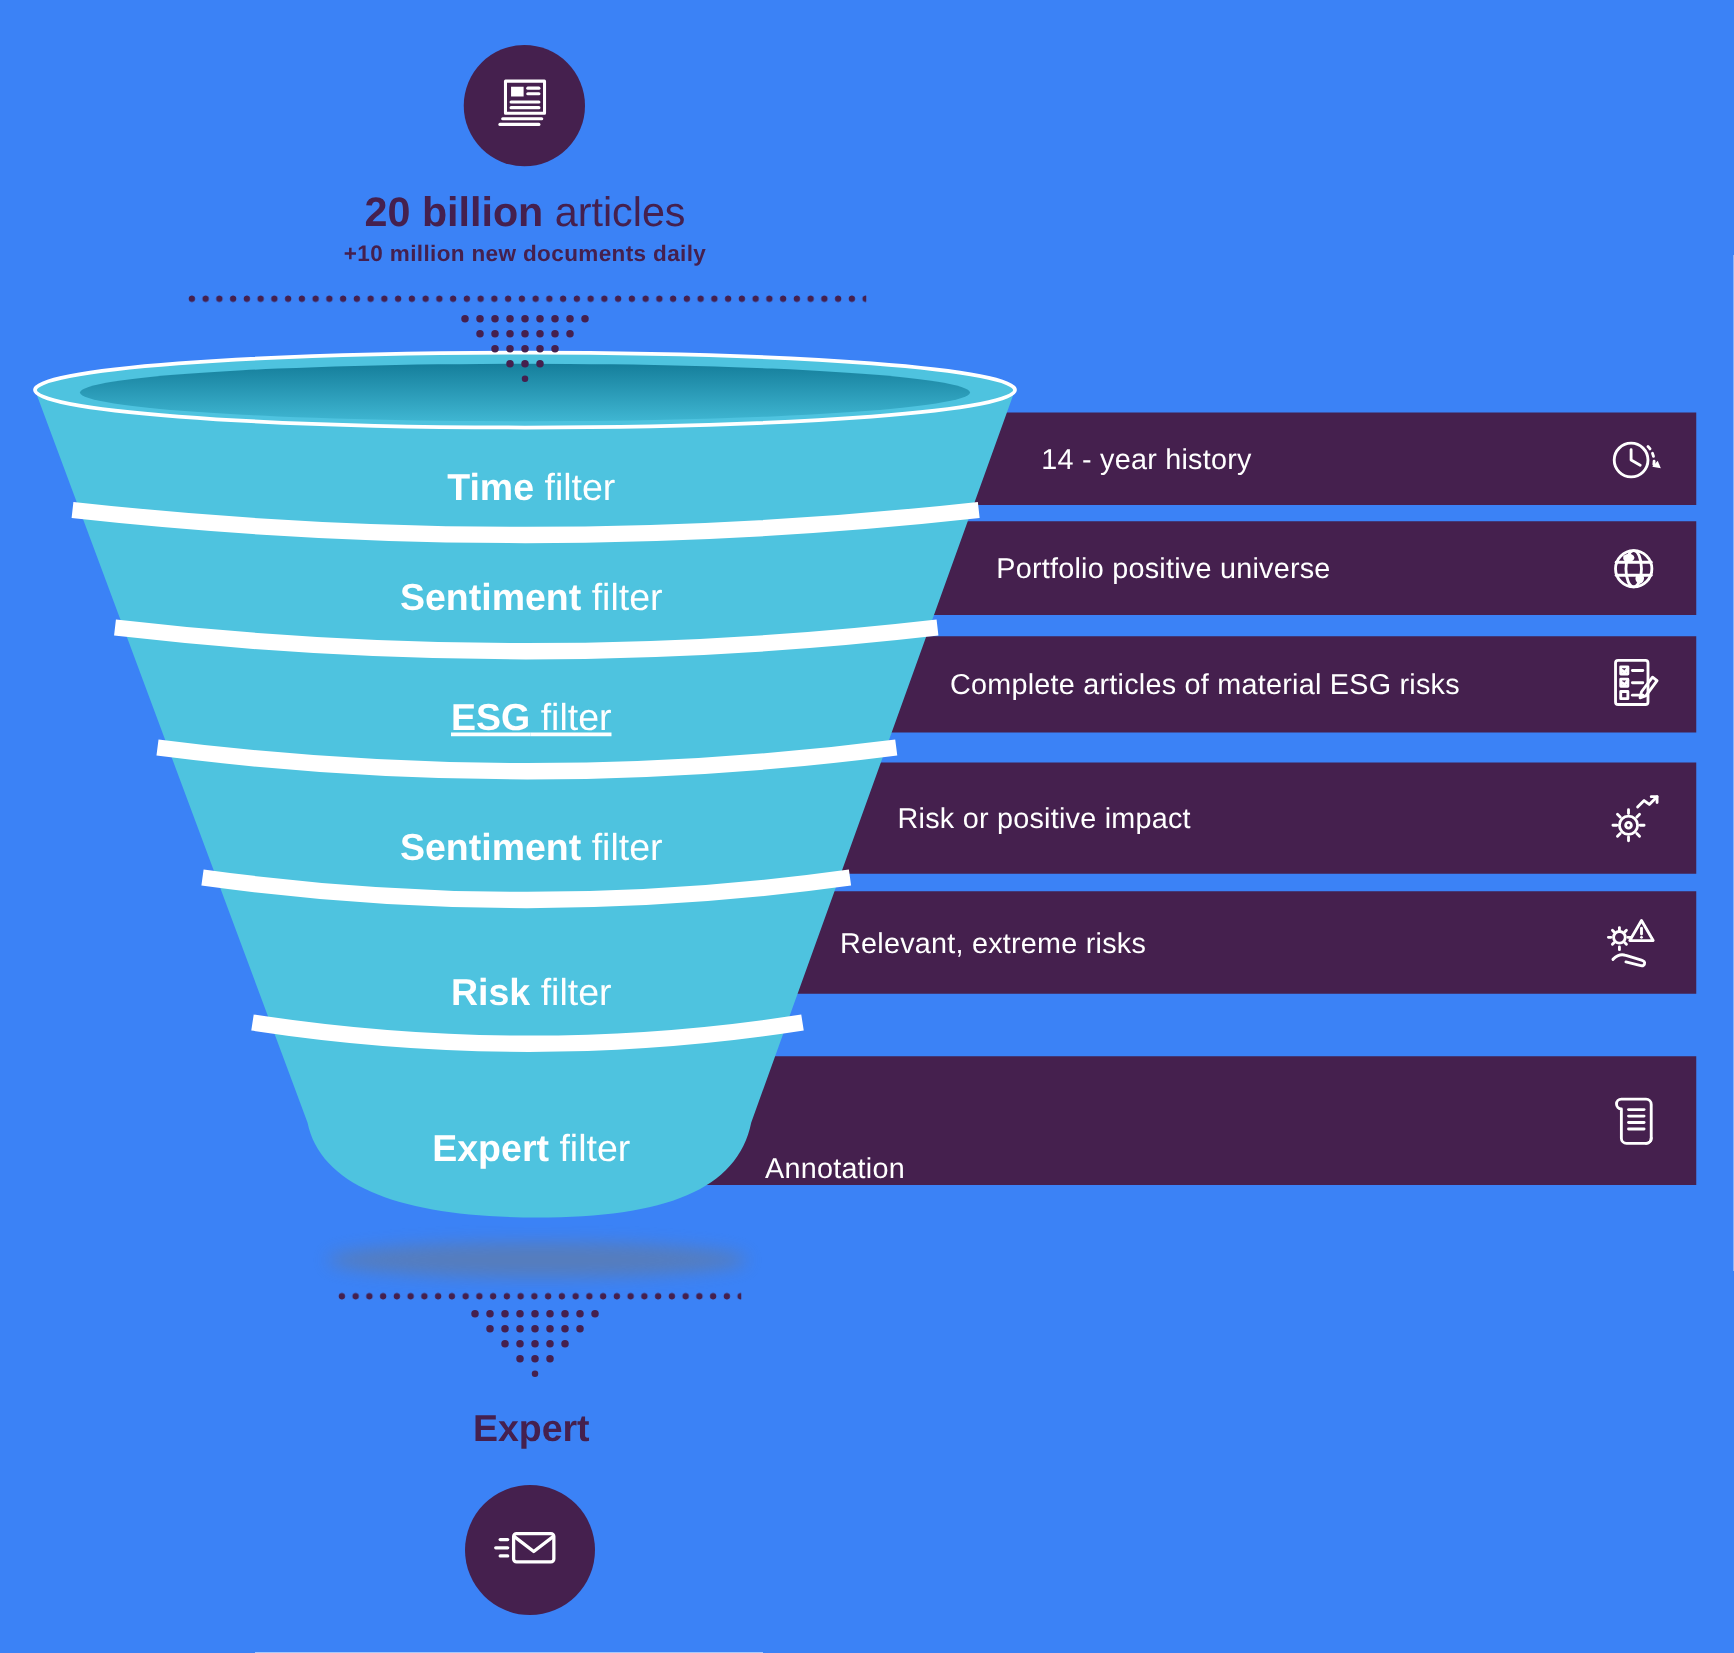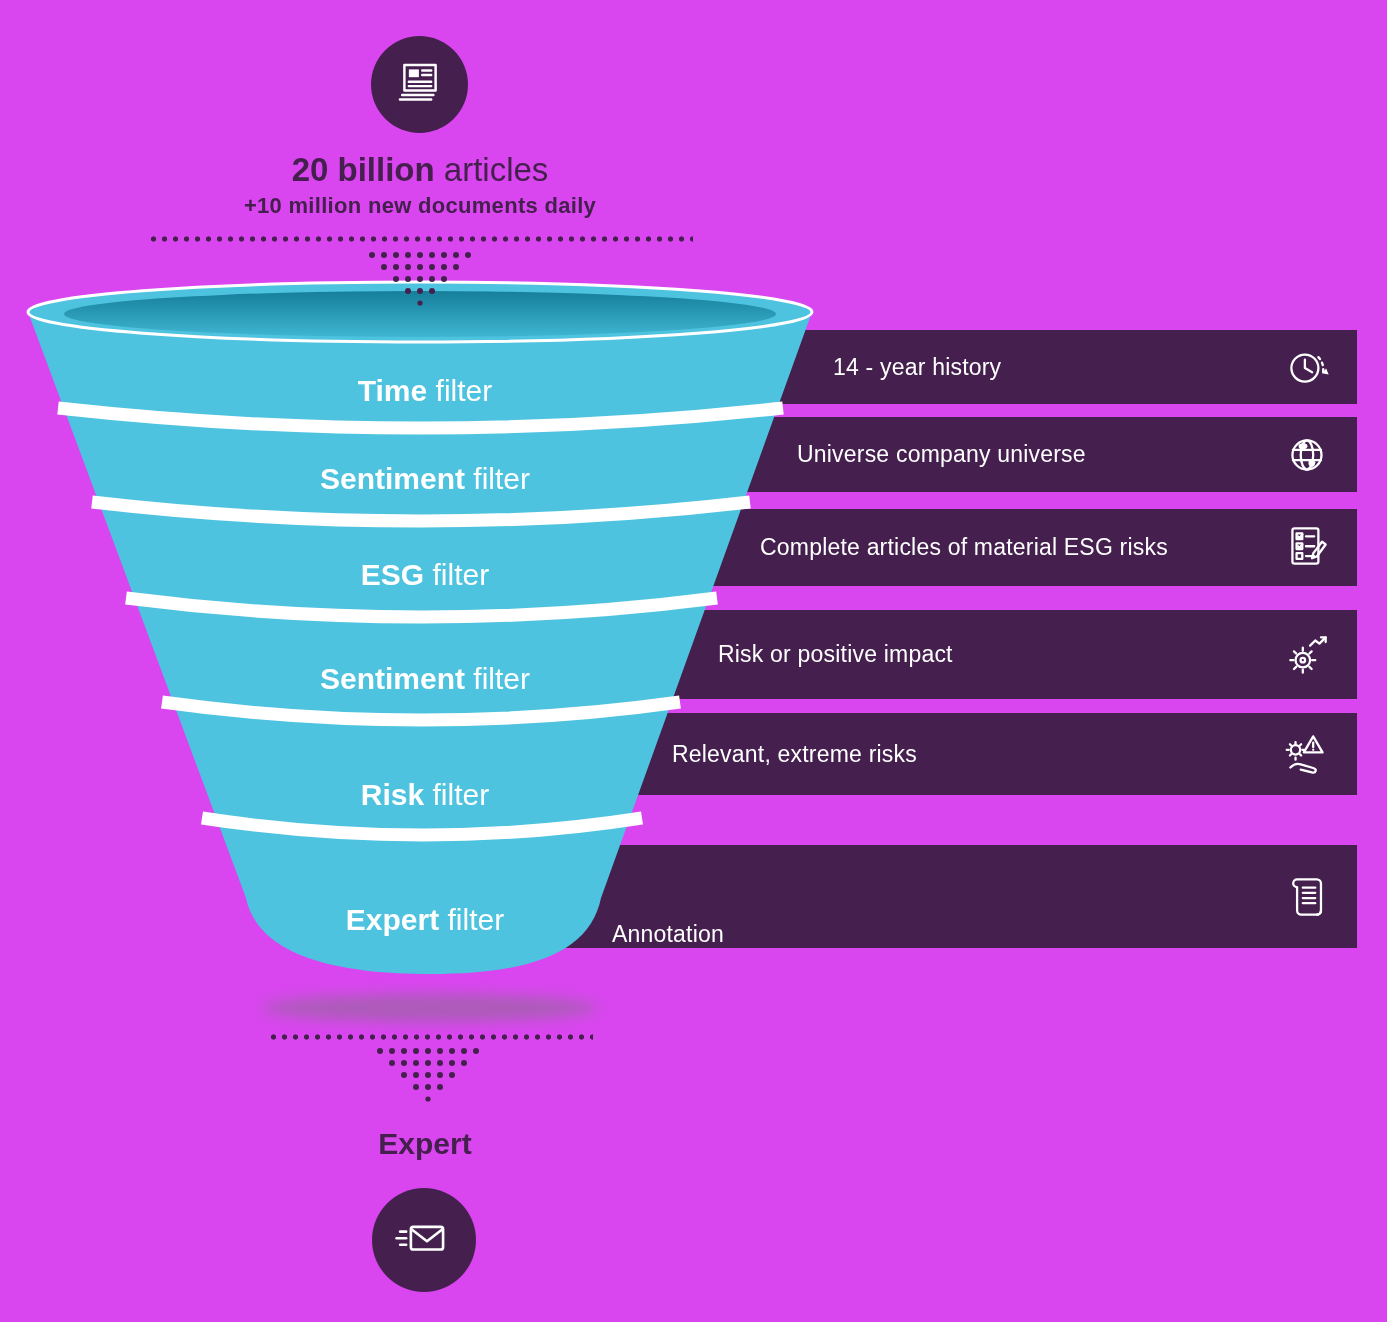--- a/index.html
+++ b/index.html
@@ -1,33 +1,33 @@
 <!DOCTYPE html>
 <html><head>
 <meta charset="utf-8">
 <style>
   * { margin:0; padding:0; box-sizing:border-box; }
   html,body { background:#ffffff; }
   body { font-family:"Liberation Sans", sans-serif; }
-  .canvas { position:relative; width:1387px; height:1322px; background:#d946ef; overflow:hidden; }
+  .canvas { position:relative; width:1387px; height:1322px; background:#3b82f6; overflow:hidden; }
 
   
   .top-circle, .bottom-circle {
     position:absolute; width:97px; height:97px; border-radius:50%;
     background:#45204E; display:flex; align-items:center; justify-content:center; z-index:4;
   }
   .top-circle { left:371px; top:36px; }
   .bottom-circle { left:372px; top:1188px; width:104px; height:104px; }
 
   .title-line { position:absolute; left:420px; top:152px; transform:translateX(-50%);
     white-space:nowrap; color:#45204E; font-size:33px; line-height:36px; z-index:4; }
   .title-line .tb { font-weight:800; }
   .title-line .tr { font-weight:400; }
   .subtitle { position:absolute; left:420px; top:193px; transform:translateX(-50%);
-    white-space:nowrap; color:#45204E; font-size:22px; font-weight:600; letter-spacing:.3px; z-index:4; }
+    white-space:nowrap; color:#45204E; font-size:18px; font-weight:600; letter-spacing:.3px; z-index:4; }
 
   .dotline { position:absolute; height:6px; z-index:4;
     background-image:radial-gradient(circle, #45204E 2.3px, transparent 2.9px);
     background-size:11px 6px; background-repeat:repeat-x; }
   .dotline-top { left:148px; top:236px; width:545px; }
   .dotline-bottom { left:268px; top:1034px; width:325px; }
 
   .dotarrow { position:absolute; z-index:4; }
   .dotarrow-top { left:365px; top:250px; }
   .dotarrow-bottom { left:373px; top:1046px; }
@@ -43,21 +43,21 @@
   .bar-5 { top:713px; height:82px; left:420px; padding-left:252px; }
   .bar-6 { top:845px; height:103px; left:420px; padding-left:192px;align-items:flex-end; }
 
   
   .funnel-svg { position:absolute; left:0; top:0; z-index:3; pointer-events:none; }
 
   .stage-label { position:absolute; left:425px; transform:translateX(-50%); z-index:5;
     white-space:nowrap; color:#fff; font-size:30px; line-height:38px; }
   .stage-label .sb { font-weight:700; }
   .stage-label .sr { font-weight:400; }
-  .sl-1 { top:372px; } .sl-2 { top:460px; } .sl-3 { top:556px; }
+  .sl-1 { top:372px; } .sl-2 { top:460px; } .sl-3 { top:556px;text-decoration:underline; }
   .sl-4 { top:660px; } .sl-5 { top:776px; } .sl-6 { top:901px; }
 
   
   .alerts { position:absolute; left:425px; top:1127px; transform:translateX(-50%);
     color:#45204E; font-size:30px; font-weight:800; z-index:4; }
 
   .icon-stroke { fill:none; stroke:#fff; stroke-width:2.2; stroke-linecap:round; stroke-linejoin:round; }
 </style>
 </head>
 <body>
@@ -122,21 +122,21 @@
       <g class="icon-stroke">
         <circle cx="23" cy="27" r="13"></circle>
         <path d="M23 19 v8 l7 4"></path>
         <path d="M36 16.5 a16.5 16.5 0 0 1 4.5 14" stroke-dasharray="2.5 3.8"></path>
       </g>
       <path d="M43.5 27.5 l-4.2 4.6 6.6 1.2 z" fill="#fff"></path>
     </svg>
   </div>
 
   <div class="bar bar-2">
-    <span class="bar-label">Universe company universe</span>
+    <span class="bar-label">Portfolio positive universe</span>
     <svg class="bar-icon" width="54" height="54" viewBox="0 0 52 52">
       <g class="icon-stroke">
         <circle cx="25" cy="26" r="14"></circle>
         <ellipse cx="25" cy="26" rx="6" ry="14"></ellipse>
         <line x1="11.5" y1="21" x2="38.5" y2="21"></line>
         <line x1="11.5" y1="31" x2="38.5" y2="31"></line>
       </g>
       <path d="M17 16 q5 -3 8 0 q2 3 -3 5 q-6 0 -5 -5z" fill="#fff"></path>
       <path d="M27 31 q5 -2 6 2 q0 4 -4 5 q-4 -3 -2 -7z" fill="#fff"></path>
     </svg>

